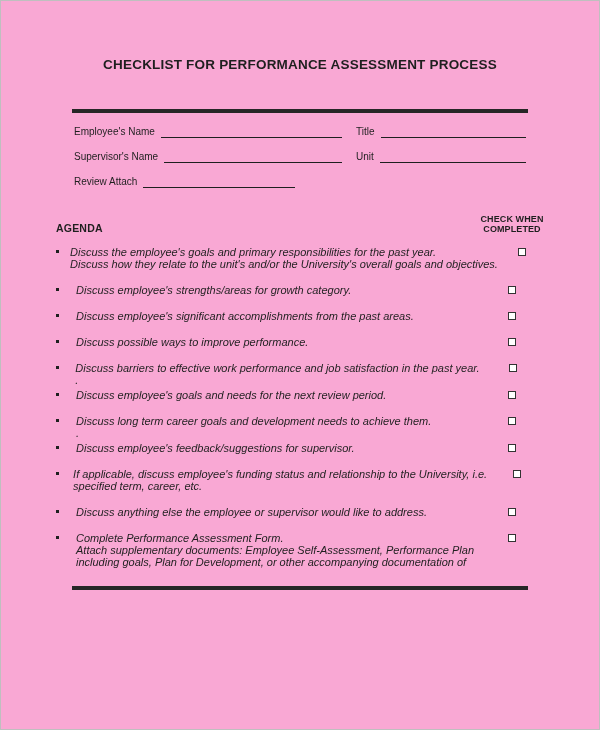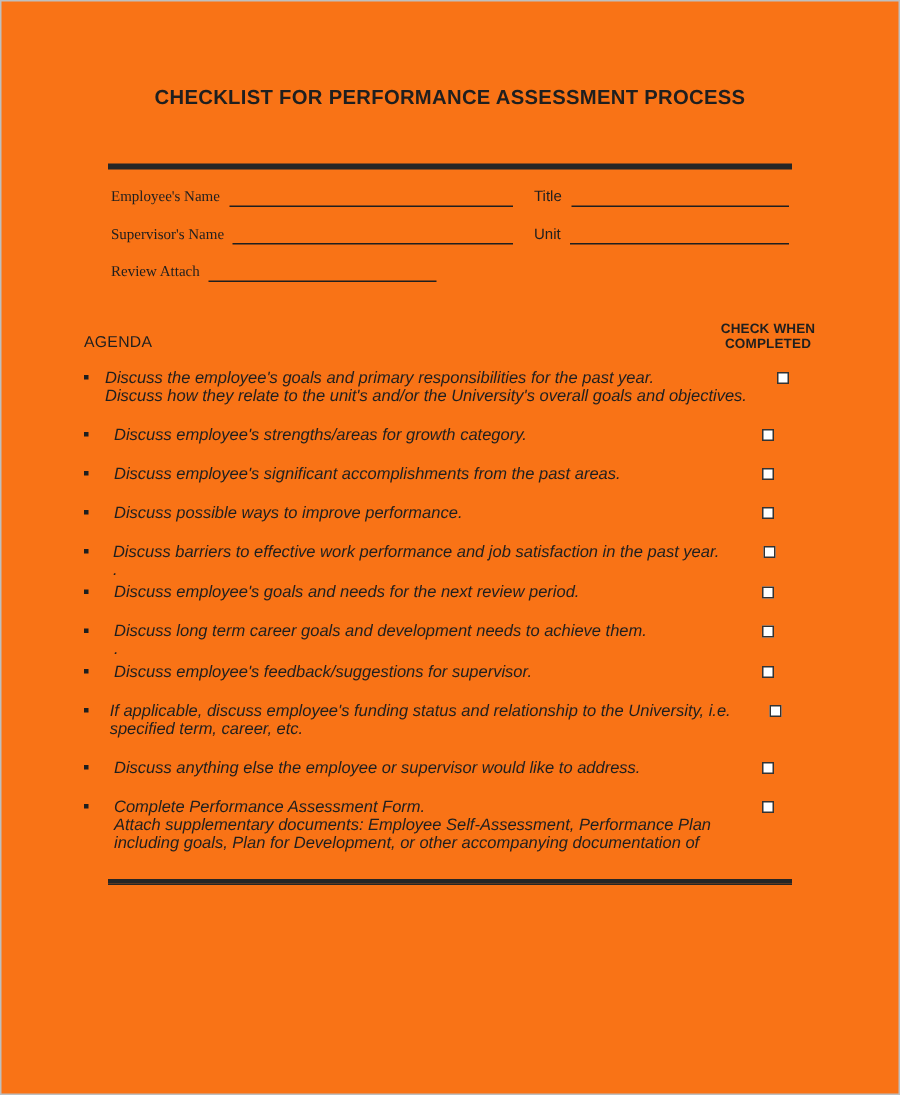--- a/index.html
+++ b/index.html
@@ -7,52 +7,52 @@
     body {
       background:#ffffff;
       font-family:"Liberation Sans","DejaVu Sans",sans-serif;
       color:#1f1f1f;
       position:relative;
       overflow:hidden;
     }
     .page {
       position:absolute; inset:0;
       border:1px solid #bfbfbf;
-      background:#f97316;
+      background:#f9a8d4;
     }
     .doc-title {
       margin-top:56px;
       text-align:center;
       font-size:13.5px;
       font-weight:700;
       letter-spacing:.2px;
     }
     .rule {
       width:456px;
       margin:0 auto;
       height:1px;
       border-top:3px solid #262626;
       border-bottom:1px solid #262626;
     }
     .rule-top { margin-top:37px; }
     .rule-bottom { margin-top:18px; }
 
     .form-section { width:452px; margin:6px auto 0; font-size:10px; }
     .form-row { display:flex; align-items:flex-end; margin-top:13px; }
-    .fgroup-left { display:flex; align-items:flex-start; width:268px;font-family:Liberation Serif, serif; }
+    .fgroup-left { display:flex; align-items:flex-start; width:268px; }
     .fgroup-right { display:flex; align-items:flex-end; flex:1; margin-left:14px; }
     .flabel { white-space:nowrap; padding-bottom:1px; }
     .fline { border-bottom:1px solid #1f1f1f; height:12px; flex:1; margin-left:6px; }
     .fline-fixed { flex:none; width:152px; }
 
     .agenda-header {
       display:flex; justify-content:space-between; align-items:flex-end;
       margin:26px 52px 0 55px;
     }
-    .agenda-title { font-size:10.5px; font-weight:400; letter-spacing:.2px; }
+    .agenda-title { font-size:10.5px; font-weight:700; letter-spacing:.2px; }
     .check-header {
       width:70px; text-align:center;
       font-size:9px; font-weight:700; line-height:10px;
       letter-spacing:.1px;
     }
 
     .agenda-list { margin:12px 52px 0 55px; }
     .agenda-row { display:flex; margin-bottom:14px; }
     .agenda-row.tight { margin-bottom:3px; }
     .bullet-col { width:20px; padding-top:4px; }

